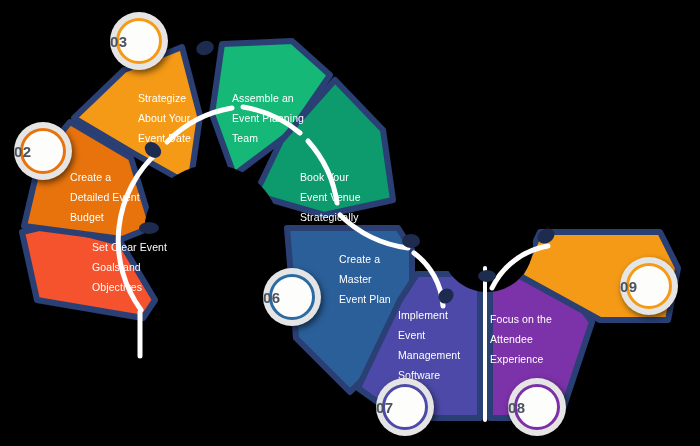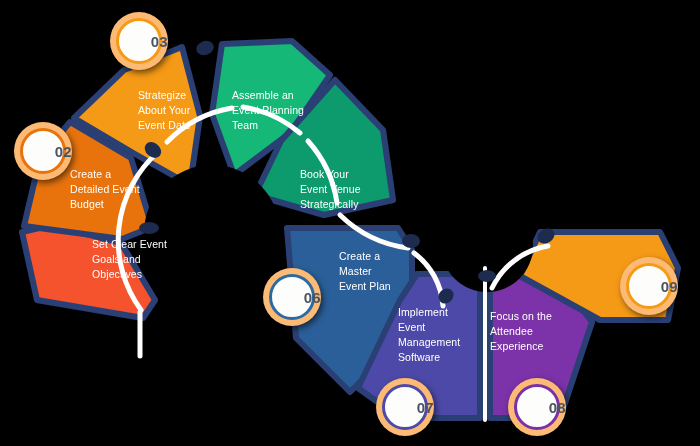--- a/index.html
+++ b/index.html
@@ -10,33 +10,33 @@
     overflow:hidden;
     font-family:"Liberation Sans", sans-serif;
   }
   #svgroot{position:absolute;left:0;top:0;width:700px;height:446px;}
 
   .seg-label{
     position:absolute;
     color:#ffffff;
     font-family:"Liberation Sans", sans-serif;
     font-size:10.5px;
-    line-height:15px;
+    line-height:20px;
     letter-spacing:0.1px;
     white-space:pre-line;
     pointer-events:none;
   }
 
   .badge{
     position:absolute;
     border-radius:50%;
-    background:#fdba74;
+    background:#e5e5e5;
     display:flex;
     align-items:center;
-    justify-content:flex-end;
+    justify-content:flex-start;
     box-sizing:border-box;
   }
   .badge .ring{
     position:absolute;
     left:6px;top:6px;right:6px;bottom:6px;
     border-radius:50%;
     border-style:solid;
     border-width:3px;
     box-sizing:border-box;
     background:#fdfdfb;

